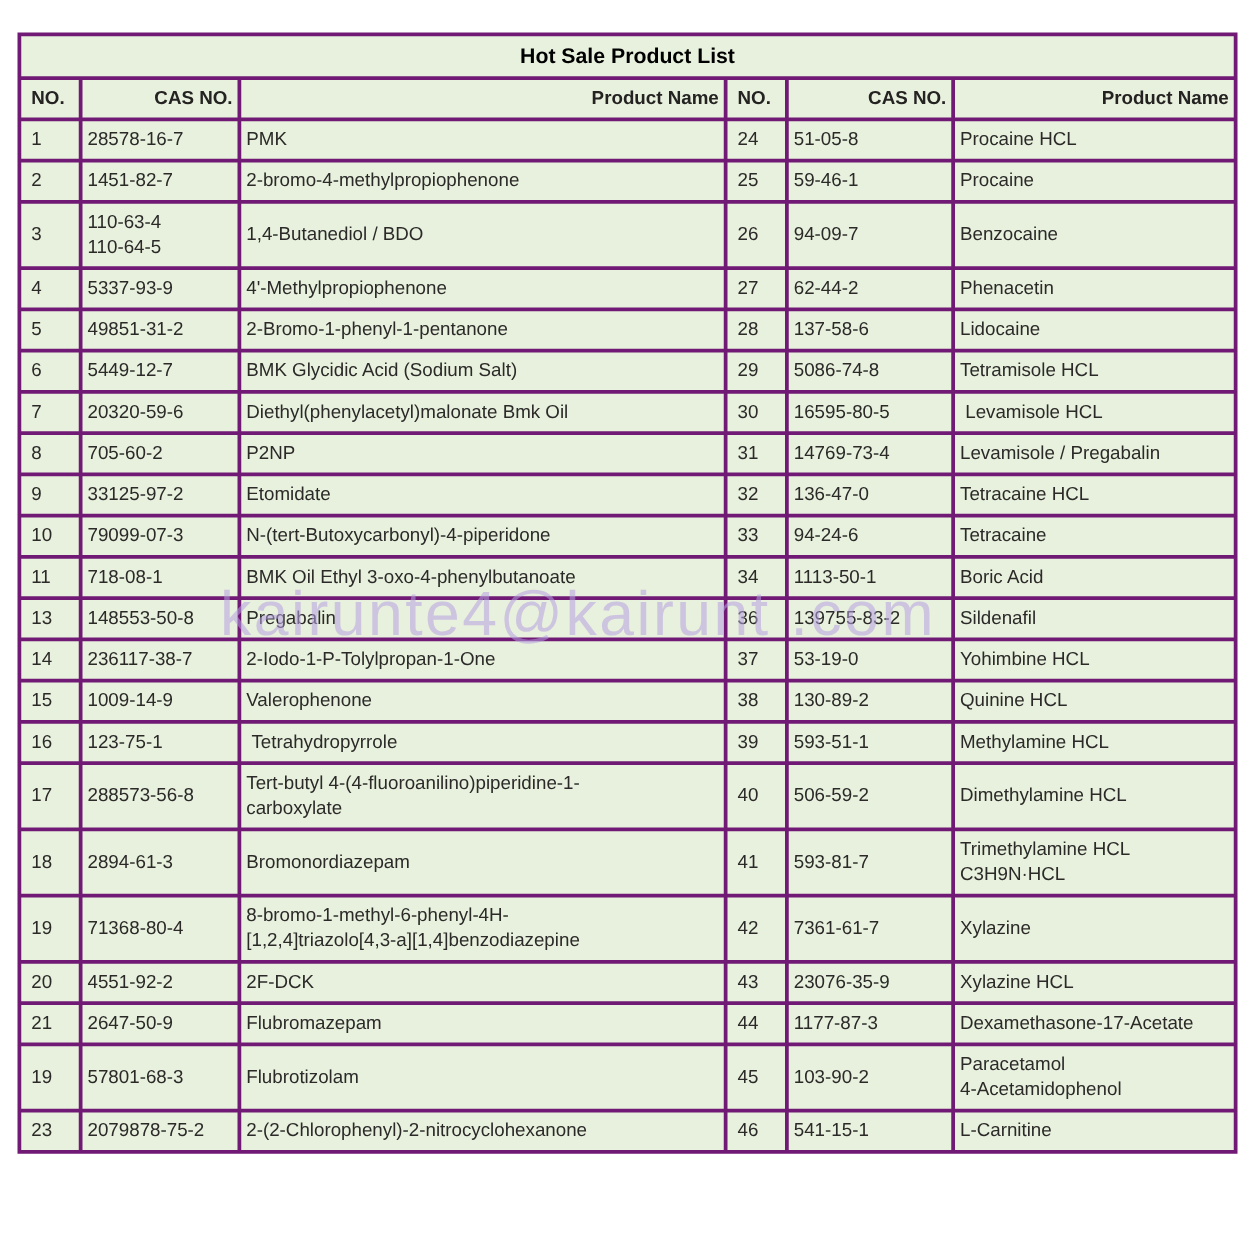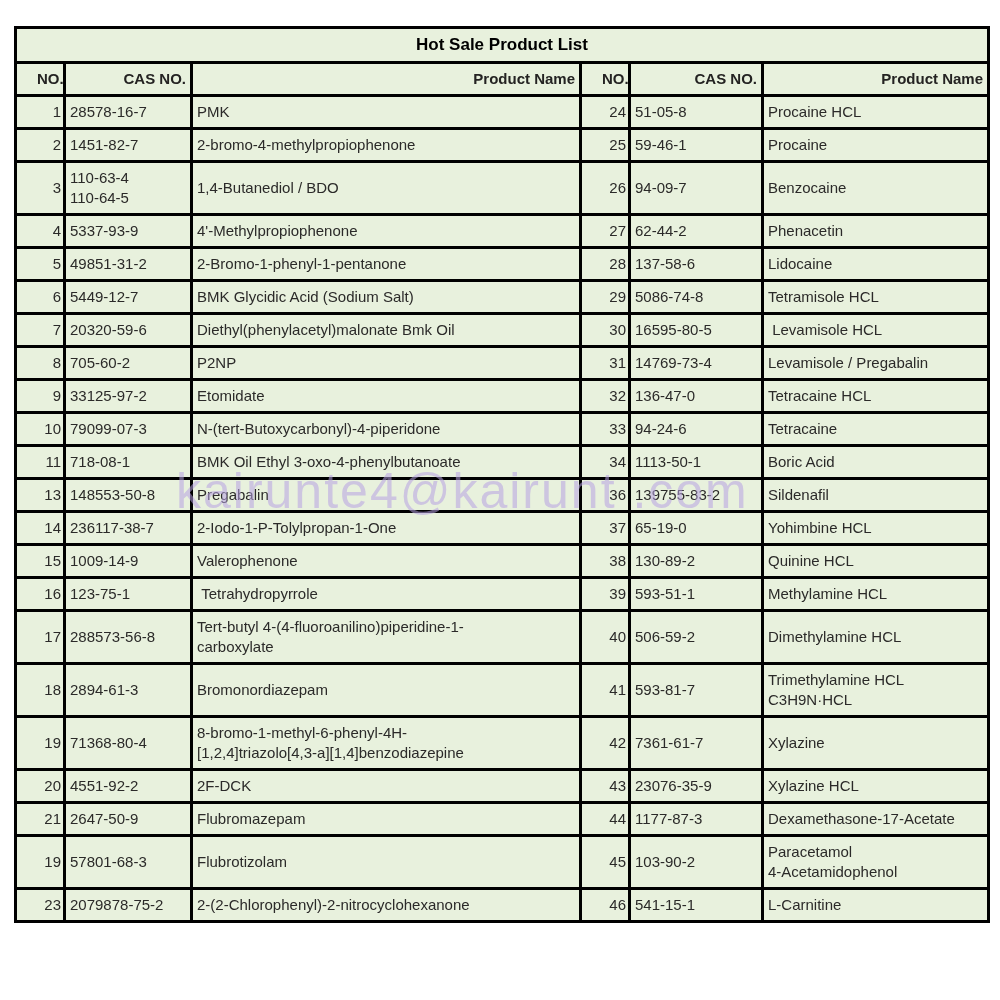--- a/index.html
+++ b/index.html
@@ -13,38 +13,38 @@
     overflow: hidden;
   }
   table.product-table {
     position: absolute;
     left: 14px;
     top: 26px;
     width: 976px;
     border-collapse: separate;
     border-spacing: 3px;
     table-layout: fixed;
-    background: #000000;
+    background: #701a75;
   }
   td, th {
     background: #e8f1dd;
     color: #2b2a29;
     font-size: 15px;
     line-height: 20px;
     padding: 5px 4px;
     vertical-align: middle;
     white-space: pre-line;
     overflow: hidden;
   }
   th {
     font-weight: bold;
     text-align: right;
     color: #242322;
   }
-  .c-no { text-align: right; padding-left: 20px; padding-right: 2px; }
+  .c-no { text-align: left; padding-left: 8px; padding-right: 2px; }
   .title-cell {
     font-size: 17px;
     font-weight: bold;
     text-align: center;
     color: #000000;
     padding: 6px 4px;
     white-space: nowrap;
   }
   .watermark {
     position: absolute;
@@ -180,21 +180,21 @@
         <td class="c-name">Pregabalin</td>
         <td class="c-no">36</td>
         <td class="c-cas">139755-83-2</td>
         <td class="c-name">Sildenafil</td>
       </tr>
       <tr>
         <td class="c-no">14</td>
         <td class="c-cas">236117-38-7</td>
         <td class="c-name">2-Iodo-1-P-Tolylpropan-1-One</td>
         <td class="c-no">37</td>
-        <td class="c-cas">65-19-0</td>
+        <td class="c-cas">53-19-0</td>
         <td class="c-name">Yohimbine HCL</td>
       </tr>
       <tr>
         <td class="c-no">15</td>
         <td class="c-cas">1009-14-9</td>
         <td class="c-name">Valerophenone</td>
         <td class="c-no">38</td>
         <td class="c-cas">130-89-2</td>
         <td class="c-name">Quinine HCL</td>
       </tr>

